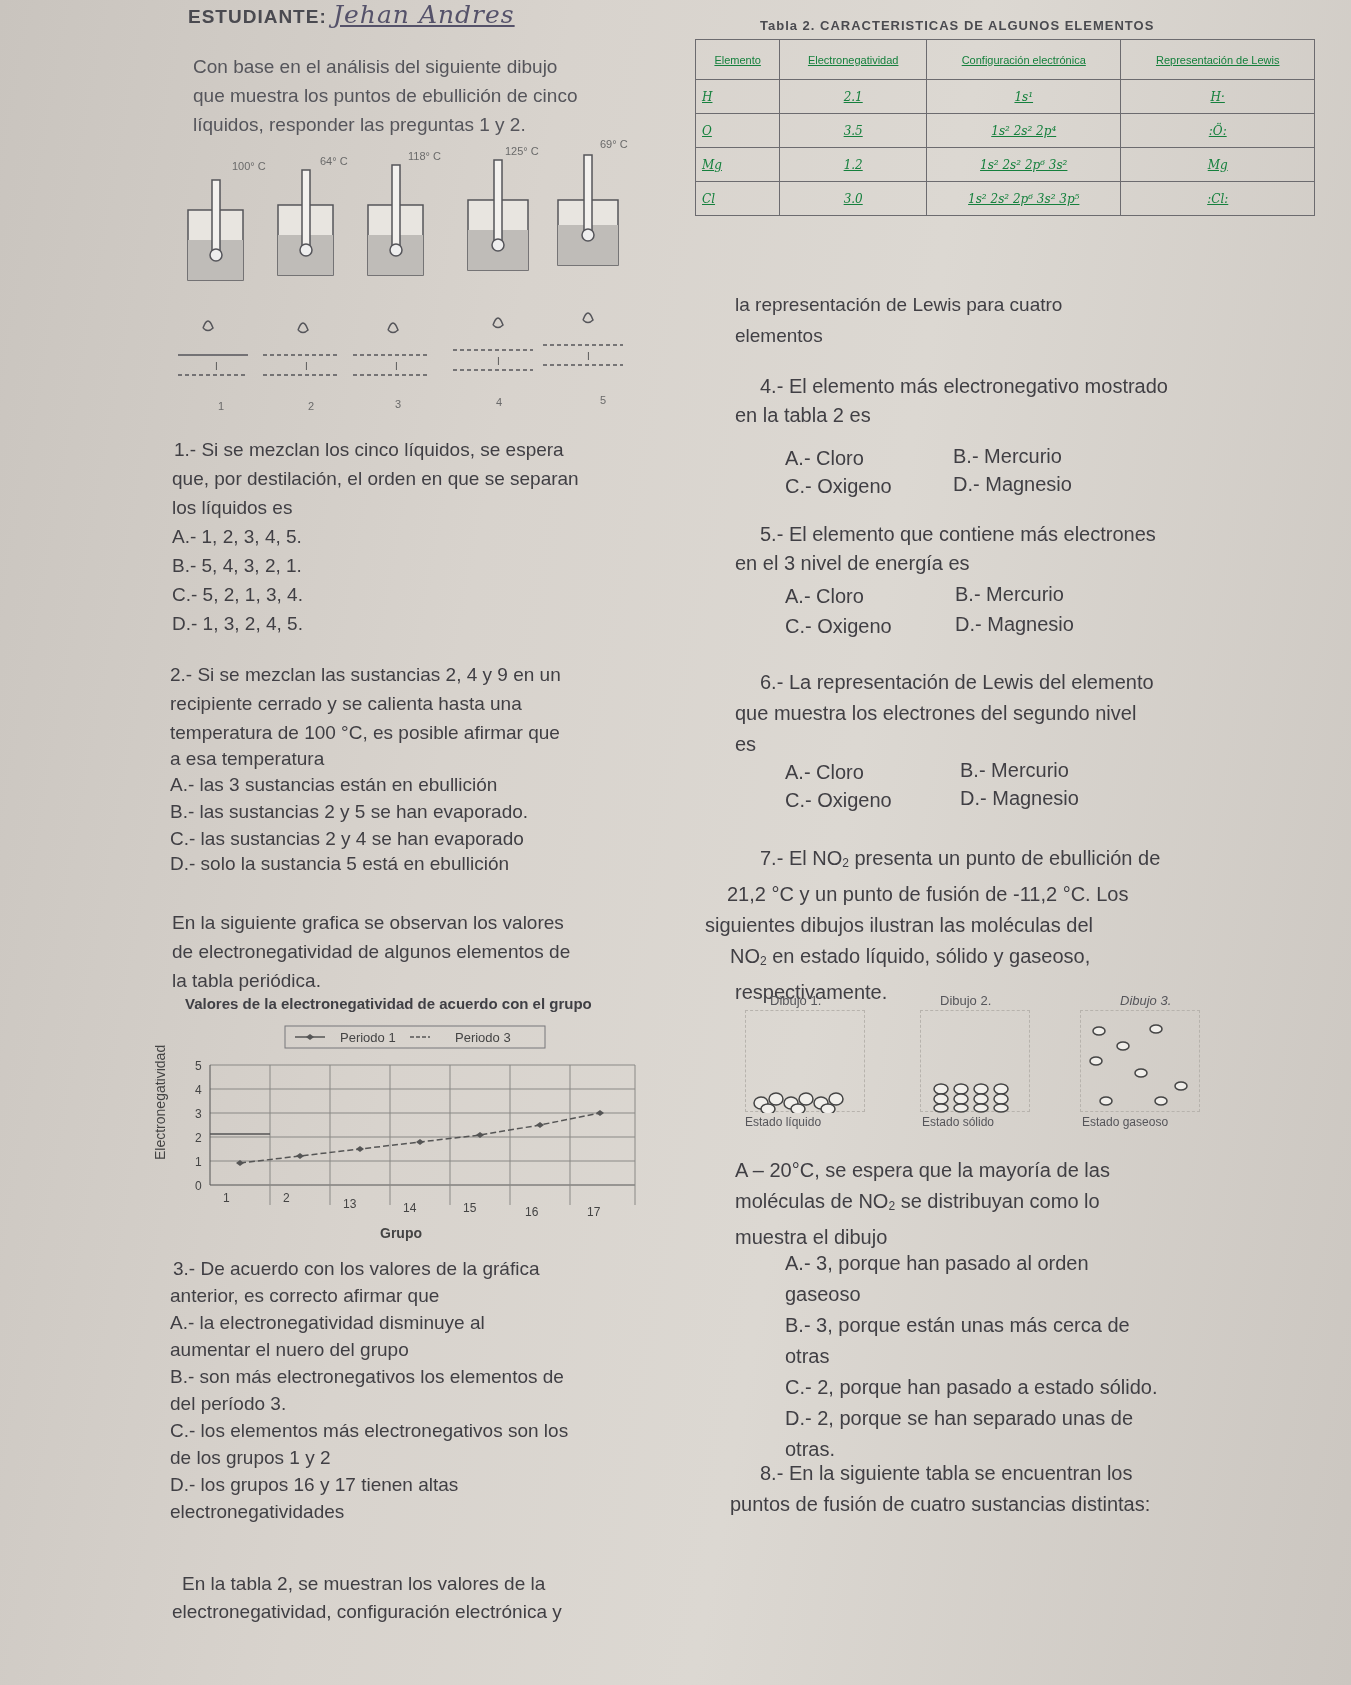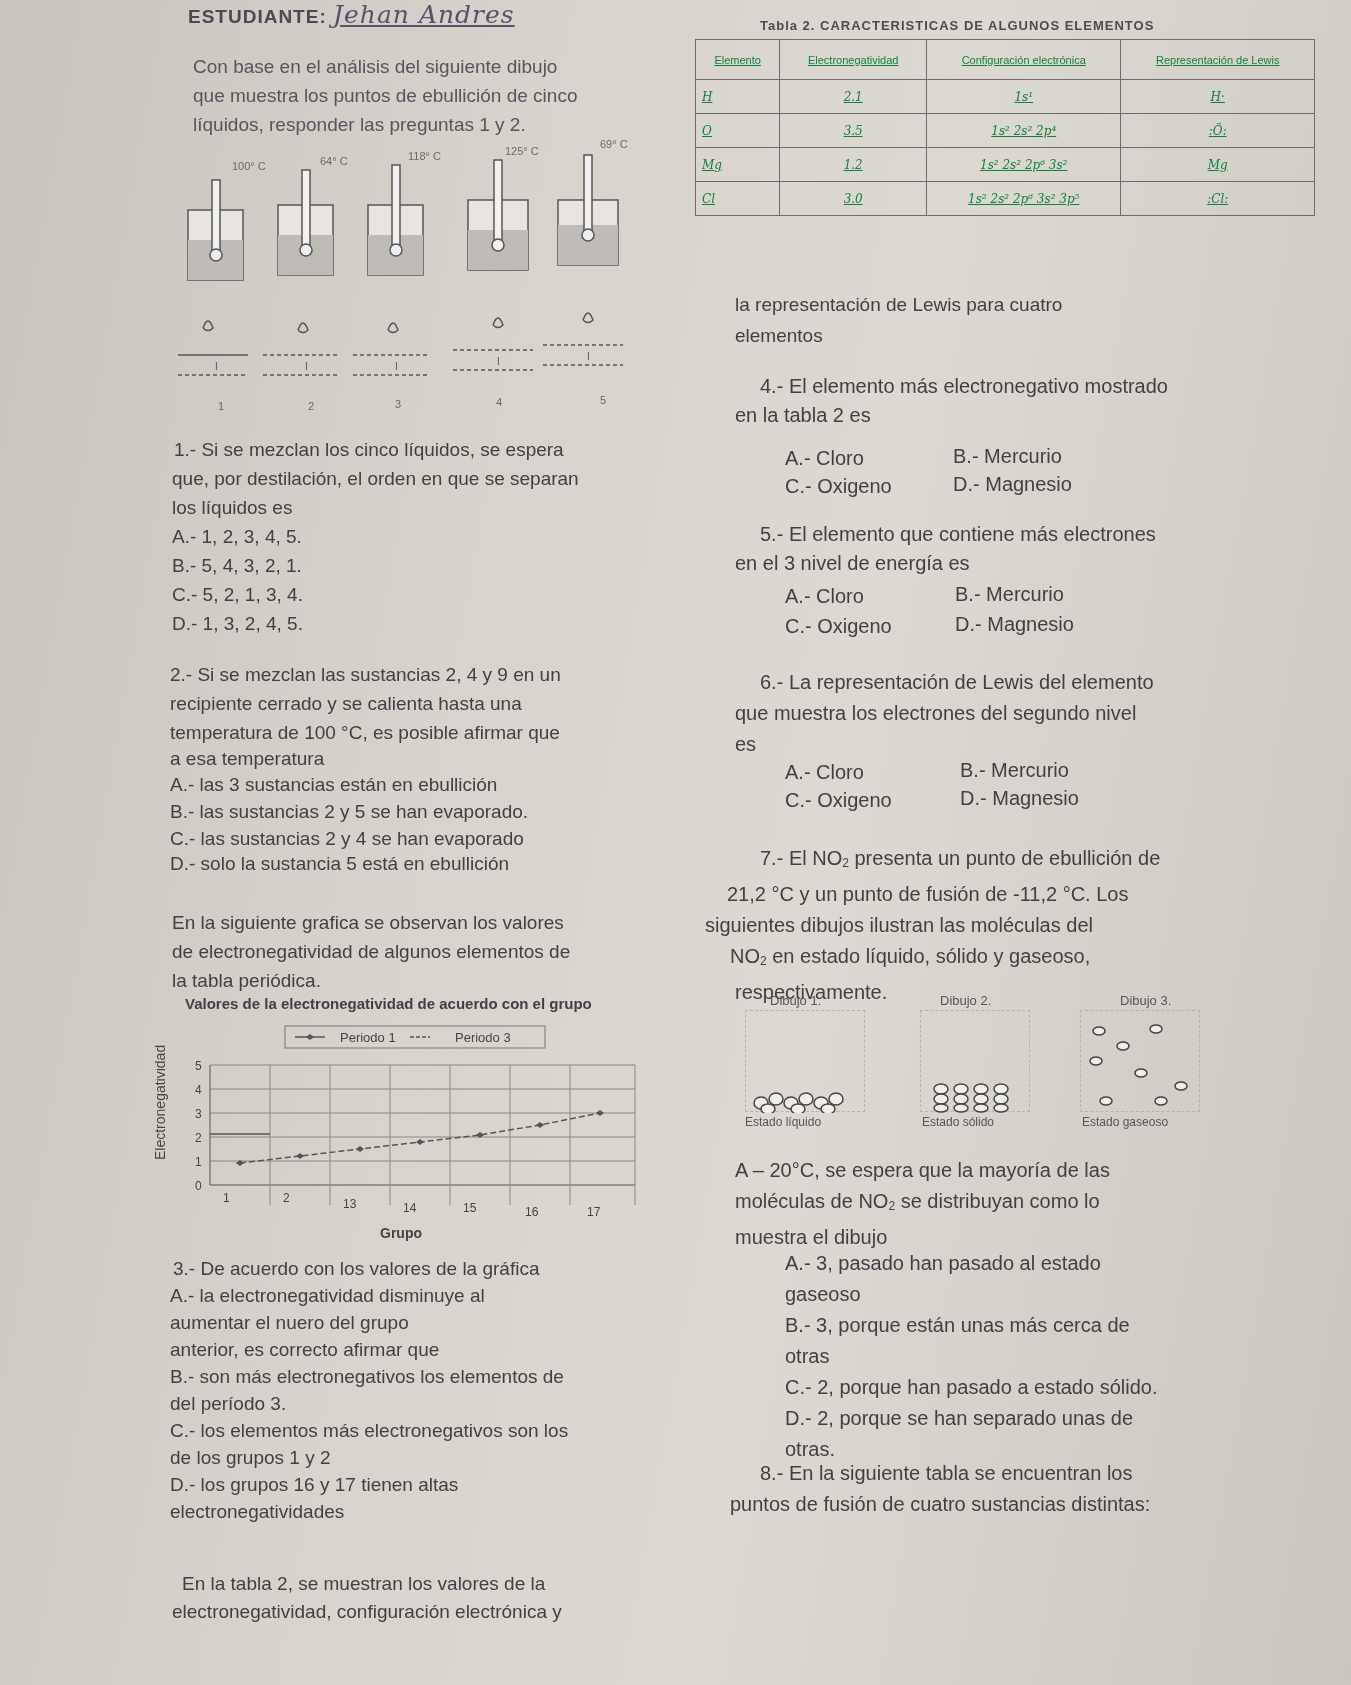--- a/index.html
+++ b/index.html
@@ -242,25 +242,25 @@
     <text x="248" y="192">14</text>
     <text x="308" y="192">15</text>
     <text x="370" y="196">16</text>
     <text x="432" y="196">17</text>
   </g>
   <text x="225" y="218" font-size="14" font-weight="bold" fill="#444" font-family="Liberation Sans, sans-serif">Grupo</text>
 </svg>
 
 <div class="abs txt" style="left:170px; top:1255px; line-height:27px;">
   <div style="padding-left:3px;">3.- De acuerdo con los valores de la gráfica</div>
+  <div>anterior, es correcto afirmar que</div>
   <div>
     <div>A.- la electronegatividad disminuye al</div>
     <div>aumentar el nuero del grupo</div>
   </div>
-  <div>anterior, es correcto afirmar que</div>
   <div>
     <div>B.- son más electronegativos los elementos de</div>
     <div>del período 3.</div>
   </div>
   <div>
     <div>C.- los elementos más electronegativos son los</div>
     <div>de los grupos 1 y 2</div>
   </div>
   <div>
     <div>D.- los grupos 16 y 17 tienen altas</div>
@@ -304,21 +304,21 @@
 <div class="abs txt" style="left:760px; top:843px; font-size:20px; line-height:31px;">
   <div><span>7.- El NO</span><span class="sub">2</span><span> presenta un punto de ebullición de</span></div>
   <div style="margin-left:-33px;">21,2 °C y un punto de fusión de -11,2 °C. Los</div>
   <div style="margin-left:-55px;">siguientes dibujos ilustran las moléculas del</div>
   <div style="margin-left:-30px;"><span>NO</span><span class="sub">2</span><span> en estado líquido, sólido y gaseoso,</span></div>
   <div style="margin-left:-25px;">respectivamente.</div>
 </div>
 
 <div class="abs dibujo-label" style="left:770px; top:993px;">Dibujo 1.</div>
 <div class="abs dibujo-label" style="left:940px; top:993px;">Dibujo 2.</div>
-<div class="abs dibujo-label" style="left:1120px; top:993px;">Dibujo 3.</div>
+<div class="abs dibujo-label" style="left:1120px; top:993px;font-style:italic;">Dibujo 3.</div>
 
 <div class="abs box" style="left:745px; top:1010px; width:120px; height:102px;">
   <svg width="120" height="102">
     <g fill="#f0eeea" stroke="#444" stroke-width="1.5">
       <ellipse cx="15" cy="92" rx="7" ry="6"></ellipse>
         <ellipse cx="30" cy="88" rx="7" ry="6"></ellipse>
         <ellipse cx="45" cy="92" rx="7" ry="6"></ellipse>
       <ellipse cx="60" cy="88" rx="7" ry="6"></ellipse>
         <ellipse cx="75" cy="92" rx="7" ry="6"></ellipse>
         <ellipse cx="90" cy="88" rx="7" ry="6"></ellipse>
@@ -366,21 +366,21 @@
 <div class="abs state-label" style="left:1082px; top:1115px;">Estado gaseoso</div>
 
 <div class="abs txt" style="left:735px; top:1155px; font-size:20px; line-height:31px;">
   <div>A – 20°C, se espera que la mayoría de las</div>
   <div><span>moléculas de NO</span><span class="sub">2</span><span> se distribuyan como lo</span></div>
   <div>muestra el dibujo</div>
 </div>
 
 <div class="abs txt" style="left:785px; top:1248px; font-size:20px; line-height:31px;">
   <div>
-    <div>A.- 3, pasado han pasado al estado</div>
+    <div>A.- 3, porque han pasado al orden</div>
     <div>gaseoso</div>
   </div>
   <div>
     <div>B.- 3, porque están unas más cerca de</div>
     <div>otras</div>
   </div>
   <div>
     <div>C.- 2, porque han pasado a estado sólido.</div>
   </div>
   <div>

